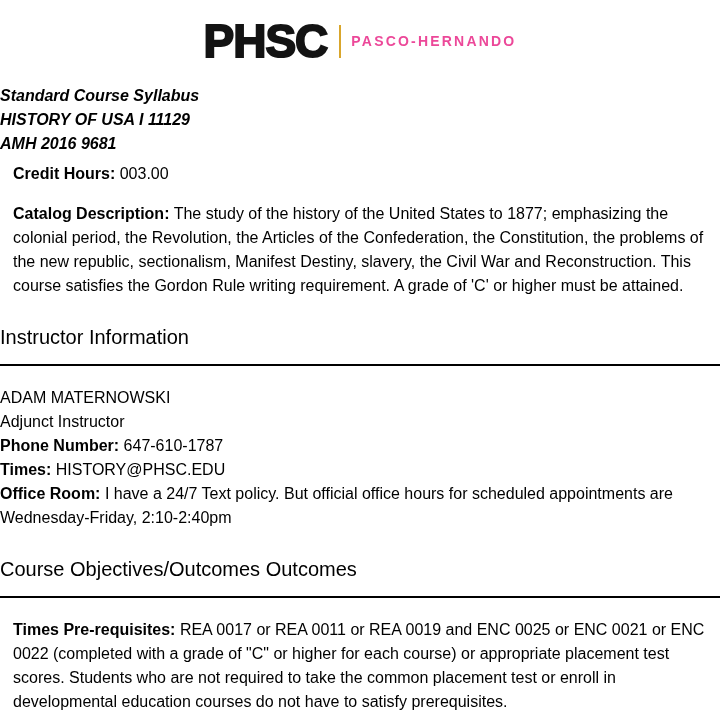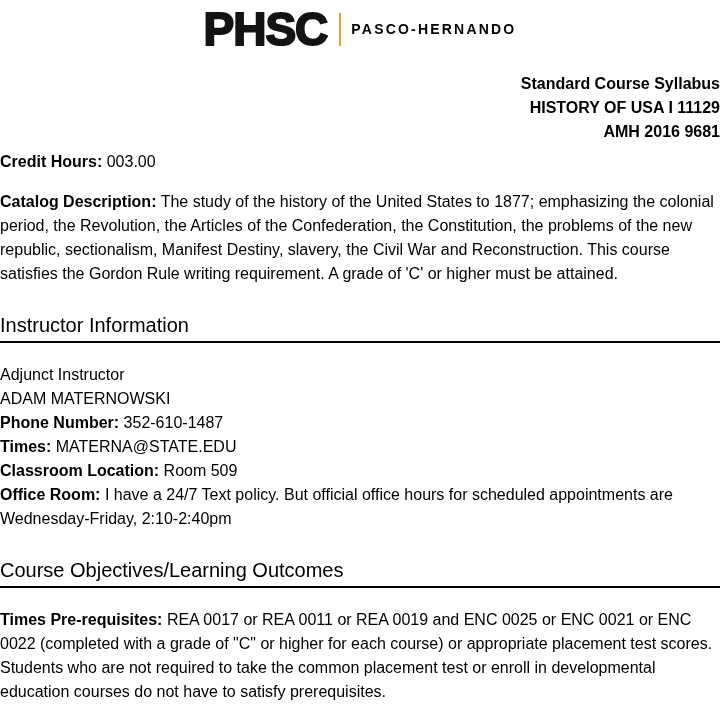--- a/index.html
+++ b/index.html
@@ -6,65 +6,66 @@
   html, body { margin: 0; padding: 0; background: #ffffff; }
   body {
     width: 720px;
     font-family: "Liberation Sans", sans-serif;
     font-size: 16px;
     line-height: 24px;
     color: #000000;
   }
 
   
-  .logo-row { display: flex; justify-content: center; margin-top: 8px; text-align: center; }
+  .logo-row { display: flex; justify-content: center; margin-top: 20px; text-align: center; }
   .logo { display: flex; align-items: center; }
   .logo-acronym {
     font-size: 46px;
     font-weight: bold;
     letter-spacing: -1px;
     line-height: 42px;
     color: #131313;
     -webkit-text-stroke: 2px #131313;
   }
   .logo-divider {
     width: 2px; height: 33px;
     background: #d9a62c;
     margin: 0 10px 0 12px;
     flex: none;
   }
   .logo-name {
     display: flex; flex-direction: column;
-    color: #000000;
+    color: #ec4899;
     font-weight: bold;
     font-size: 14px;
     line-height: 16px;
     letter-spacing: 2.2px;
     text-transform: uppercase;
   }
 
   
   .title-block {
     margin-top: 22px;
-    text-align: right;
+    text-align: left;
     font-weight: bold;
+    font-style: italic;
   }
   .title-line { line-height: 24px; }
 
   
-  p.field { margin: 16px 0; }
+  p.field { margin: 16px 0; padding-left: 13px; }
   p.first-field { margin-top: 6px; }
 
   
   h2.section-heading {
     font-size: 20px;
     font-weight: 400;
     line-height: 26px;
     margin: 26px 0 20px 0;
-    padding-bottom: 3px;
+    padding-bottom: 14px;
     border-bottom: 2px solid #000000;
   }
 
   
   .info-block .line { line-height: 24px; }
 </style>
 </head>
 <body>
 
 <div class="page">
@@ -91,45 +92,41 @@
   </p>
 
   <p class="field">
     <strong>Catalog Description:</strong>
     <span>The study of the history of the United States to 1877; emphasizing the colonial period, the Revolution, the Articles of the Confederation, the Constitution, the problems of the new republic, sectionalism, Manifest Destiny, slavery, the Civil War and Reconstruction. This course satisfies the Gordon Rule writing requirement. A grade of 'C' or higher must be attained.</span>
   </p>
 
   <h2 class="section-heading">Instructor Information</h2>
 
   <div class="info-block">
+    <div class="line">ADAM MATERNOWSKI</div>
     <div class="line">Adjunct Instructor</div>
-    <div class="line">ADAM MATERNOWSKI</div>
 
 
     <div class="line">
       <strong>Phone Number:</strong>
-      <span>352-610-1487</span>
+      <span>647-610-1787</span>
     </div>
 
     <div class="line">
       <strong>Times:</strong>
-      <span>MATERNA@STATE.EDU</span>
+      <span>HISTORY@PHSC.EDU</span>
     </div>
 
-    <div class="line">
-      <strong>Classroom Location:</strong>
-      <span>Room 509</span>
-    </div>
 
     <div class="line">
       <strong>Office Room:</strong>
       <span>I have a 24/7 Text policy. But official office hours for scheduled appointments are Wednesday-Friday, 2:10-2:40pm</span>
     </div>
   </div>
 
-  <h2 class="section-heading">Course Objectives/Learning Outcomes</h2>
+  <h2 class="section-heading">Course Objectives/Outcomes Outcomes</h2>
 
   <p class="field">
     <strong>Times Pre-requisites:</strong>
     <span>REA 0017 or REA 0011 or REA 0019 and ENC 0025 or ENC 0021 or ENC 0022 (completed with a grade of "C" or higher for each course) or appropriate placement test scores. Students who are not required to take the common placement test or enroll in developmental education courses do not have to satisfy prerequisites.</span>
   </p>
 
 </div>
 
 </body></html>

